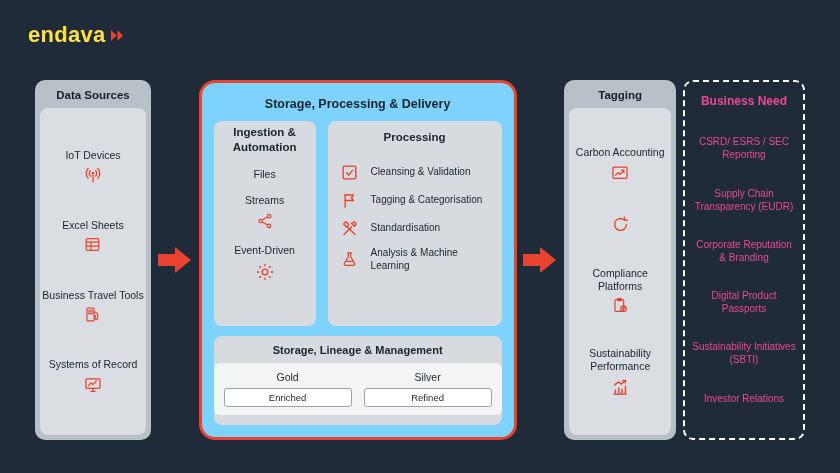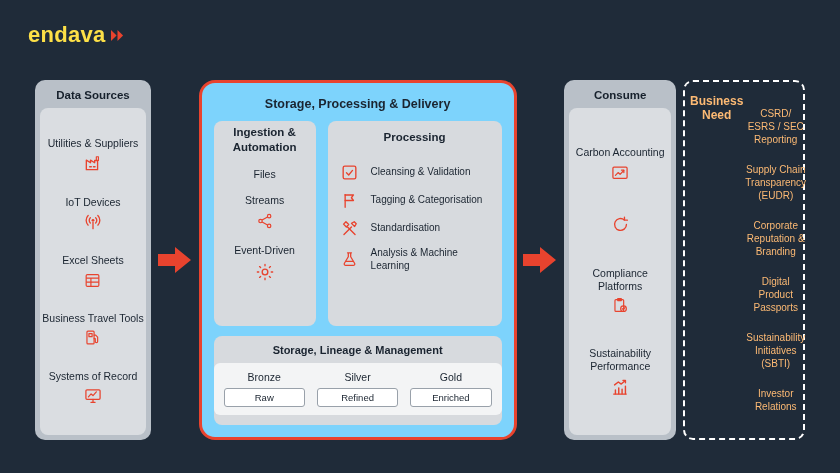--- a/index.html
+++ b/index.html
@@ -30,22 +30,22 @@
   .processing-title{font-weight:700;font-size:11.5px;text-align:center;margin-bottom:20px}
   .proc-row{display:flex;align-items:center;gap:12px;margin:9px 0;font-size:10px;line-height:1.25}
   .proc-row .icon{flex:0 0 auto}
   .lineage{margin-top:10px;padding:8px 0 10px}
   .lineage-title{font-weight:700;font-size:11px;text-align:center;margin-bottom:7px}
   .lineage-inner{background:#f3f4f5;border-radius:6px;padding:8px 10px;display:flex;gap:12px}
   .tier{flex:1;text-align:center;font-size:10.5px;display:flex;flex-direction:column;justify-content:flex-end}
   .tier-pill{margin-top:5px;background:#ffffff;border:1px solid #99a1aa;border-radius:3px;
     font-size:9.5px;padding:3px 2px;color:#1a2430}
   .flow-arrow{align-self:center;flex:0 0 34px;display:flex;justify-content:center}
-  .biz{width:122px;border:2px dashed #ffffff;border-radius:10px;color:#fdba74;
-    padding:8px 5px;display:flex;flex-direction:row;background:transparent}
+  .biz{width:122px;border:2px dashed #ffffff;border-radius:10px;color:#ec4899;
+    padding:8px 5px;display:flex;flex-direction:column;background:transparent}
   .biz-title{font-weight:700;font-size:12px;text-align:center;margin:4px 0 2px}
   .biz-items{flex:1;display:flex;flex-direction:column;justify-content:space-evenly}
   .biz-item{font-size:10px;text-align:center;line-height:1.3;padding:0 2px}
   .icon{display:flex;align-items:center;justify-content:center}
   .icon svg{display:block}
 </style>
 </head>
 <body>
 
 <div class="canvas">
@@ -59,30 +59,20 @@
       </svg>
     </span>
   </div>
 
   <div class="flow">
 
     <div class="panel data-sources">
       <div class="panel-header">Data Sources</div>
       <div class="panel-body">
         <div class="src-item">
-          <span>Utilities &amp; Suppliers</span>
-          <span class="icon">
-            <svg width="20" height="20" viewBox="0 0 24 24" fill="none" stroke="#e8432e" stroke-width="1.6" stroke-linejoin="round" stroke-linecap="round">
-              <path d="M4 20V8.5l5 3.2V8.5l5 3.2V9h3.5v11H4z"></path>
-              <path d="M16 9V4.5h2.5V9" stroke-width="1.4"></path>
-              <path d="M8 16.5h2M12.5 16.5h2"></path>
-            </svg>
-          </span>
-        </div>
-        <div class="src-item">
           <span>IoT Devices</span>
           <span class="icon">
             <svg width="20" height="20" viewBox="0 0 24 24" fill="none" stroke="#e8432e" stroke-width="1.6" stroke-linecap="round">
               <circle cx="12" cy="10" r="1.7" fill="#e8432e" stroke="none"></circle>
               <path d="M12 12.5V20"></path>
               <path d="M8.8 6.8C7 8.5 7 11.5 8.8 13.2M15.2 6.8c1.8 1.7 1.8 4.7 0 6.4"></path>
               <path d="M6.2 4.2C3 7.2 3 12.8 6.2 15.8M17.8 4.2c3.2 3 3.2 8.6 0 11.6"></path>
             </svg>
           </span>
         </div>
@@ -194,43 +184,39 @@
             </span>
             <span>Analysis &amp; Machine Learning</span>
           </div>
         </div>
       </div>
 
       <div class="subpanel lineage">
         <div class="lineage-title">Storage, Lineage &amp; Management</div>
         <div class="lineage-inner">
           <div class="tier">
-            <span>Bronze</span>
-            <div class="tier-pill">Raw</div>
+            <span>Gold</span>
+            <div class="tier-pill">Enriched</div>
           </div>
           <div class="tier">
             <span>Silver</span>
             <div class="tier-pill">Refined</div>
-          </div>
-          <div class="tier">
-            <span>Gold</span>
-            <div class="tier-pill">Enriched</div>
           </div>
         </div>
       </div>
     </div>
 
     <div class="flow-arrow">
       <svg width="34" height="30" viewBox="0 0 34 30">
           <polygon points="0,9 17,9 17,2 33,15 17,28 17,21 0,21" fill="#e8432e"></polygon>
         </svg>
     </div>
 
     <div class="panel consume">
-      <div class="panel-header">Consume</div>
+      <div class="panel-header">Tagging</div>
       <div class="panel-body">
         <div class="src-item">
           <span>Carbon Accounting</span>
           <span class="icon">
             <svg width="20" height="20" viewBox="0 0 24 24" fill="none" stroke="#e8432e" stroke-width="1.5" stroke-linejoin="round" stroke-linecap="round">
               <rect x="3.5" y="5" width="17" height="13.5" rx="1.3"></rect>
               <path d="M6.5 14.8l3.2-3.3 2.4 2.1 4.4-4.6"></path>
               <path d="M13.8 8.6h2.8v2.8"></path>
             </svg>
           </span>

